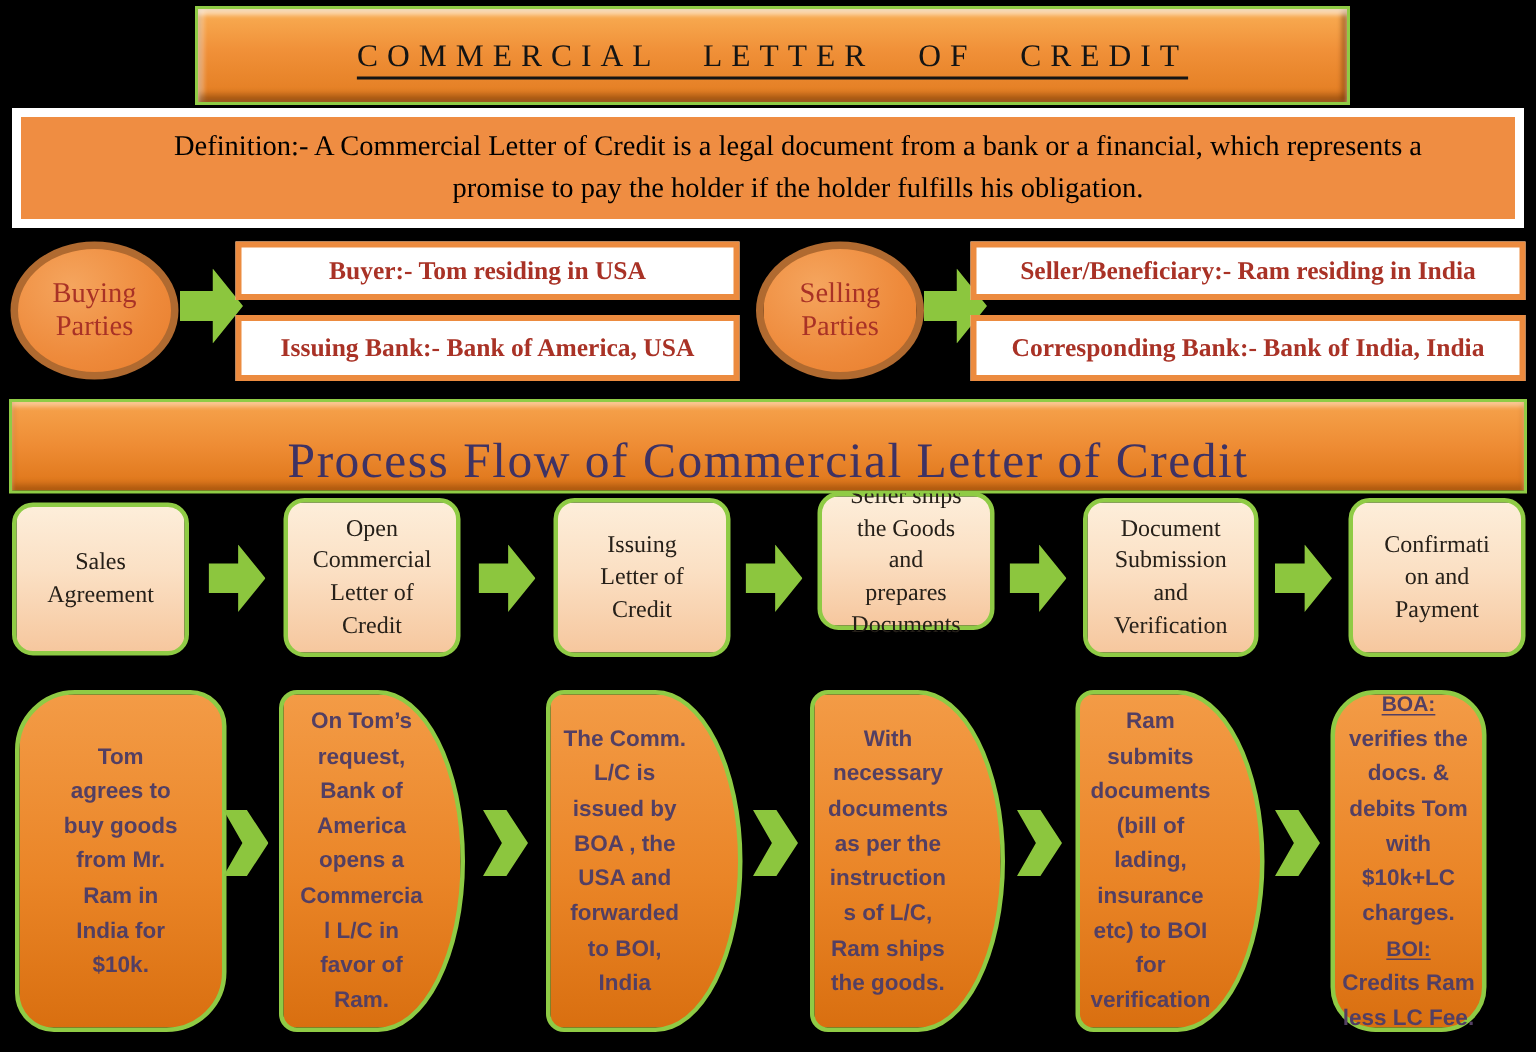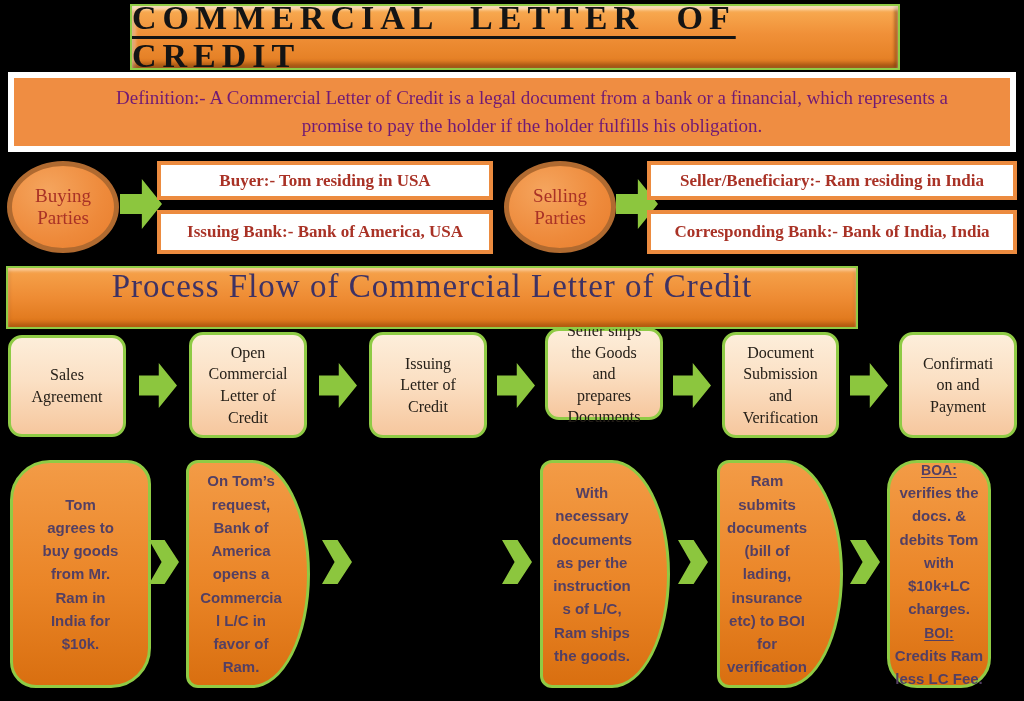--- a/index.html
+++ b/index.html
@@ -11,32 +11,32 @@
 
   
   .title-banner{
     position:absolute;left:130px;top:4px;width:766px;height:62px;
     background:linear-gradient(180deg,#f9ae54 0%,#f09038 45%,#e27c20 100%);
     border:2px solid #8fcb45;
     box-shadow:inset 0 4px 3px rgba(255,255,255,.55),inset 0 -5px 4px rgba(90,40,0,.45),inset 4px 0 3px rgba(255,255,255,.35),inset -4px 0 3px rgba(90,40,0,.35);
     display:flex;align-items:center;justify-content:center;
   }
   .title-banner span{
-    font-size:34px;font-weight:bold;color:#141414;
+    font-size:21px;font-weight:normal;color:#141414;
     letter-spacing:6px;word-spacing:18px;
     text-decoration:underline;text-underline-offset:7px;
   }
 
   
   .definition-box{
     position:absolute;left:8px;top:72px;width:1008px;height:80px;
     background:#ef8d42;border:6px solid #ffffff;box-sizing:border-box;
     display:flex;align-items:center;justify-content:center;text-align:center;
   }
-  .definition-box span{font-size:19px;color:#701a75;line-height:1.45;margin-left:40px;}
+  .definition-box span{font-size:19px;color:#000000;line-height:1.45;margin-left:40px;}
 
   
   .party-oval{
     position:absolute;width:112px;height:92px;border-radius:50%;
     background:radial-gradient(ellipse at 35% 30%,#f5a55e 0%,#ee8a3b 60%,#e87d2c 100%);
     border:5px solid #b06a30;box-sizing:border-box;
     display:flex;align-items:center;justify-content:center;text-align:center;
   }
   .party-oval span{font-size:19px;font-weight:normal;color:#a93226;line-height:1.15;}
   .oval-buying{left:7px;top:161px;}
@@ -54,25 +54,25 @@
     display:flex;align-items:center;justify-content:center;text-align:center;
   }
   .party-box span{font-size:17px;font-weight:bold;color:#a93226;}
   .box-buyer{left:157px;top:161px;width:336px;height:39px;}
   .box-issuing{left:157px;top:210px;width:336px;height:44px;}
   .box-seller{left:647px;top:161px;width:370px;height:39px;}
   .box-corresponding{left:647px;top:210px;width:370px;height:44px;}
 
   
   .process-banner{
-    position:absolute;left:6px;top:266px;width:852px;height:63px;
+    position:absolute;left:6px;top:266px;width:1012px;height:63px;
     background:linear-gradient(180deg,#f6a34c 0%,#ee8c34 50%,#dd7417 100%);
     border:2px solid #8fcb45;box-sizing:border-box;
     box-shadow:inset 0 3px 3px rgba(255,255,255,.4),inset 0 -4px 4px rgba(90,40,0,.35);
-    display:flex;align-items:flex-start;justify-content:center;z-index:3;
+    display:flex;align-items:flex-end;justify-content:center;z-index:3;
   }
   .process-banner span{font-size:33px;color:#3e3264;letter-spacing:1px;}
 
   
   .step-box{
     position:absolute;top:332px;width:118px;height:106px;
     background:linear-gradient(180deg,#fdeeda 0%,#fbe0c4 45%,#f6c79e 100%);
     border:3px solid #8fcb45;border-radius:14px;box-sizing:border-box;
     display:flex;align-items:center;justify-content:center;text-align:center;z-index:2;
   }
@@ -223,20 +223,30 @@
 request,
 Bank of
 America
 opens a
 Commercia
 l L/C in
 favor of
 Ram.</span>
   </div>
   <div class="chev-arrow ca-2"></div>
+  <div class="detail-box d-shape detail-3">
+    <span class="preline">The Comm.
+L/C is
+issued by
+BOA , the
+USA and
+forwarded
+to BOI,
+India</span>
+  </div>
   <div class="chev-arrow ca-3"></div>
   <div class="detail-box d-shape detail-4">
     <span class="preline">With
 necessary
 documents
 as per the
 instruction
 s of L/C,
 Ram ships
 the goods.</span>

